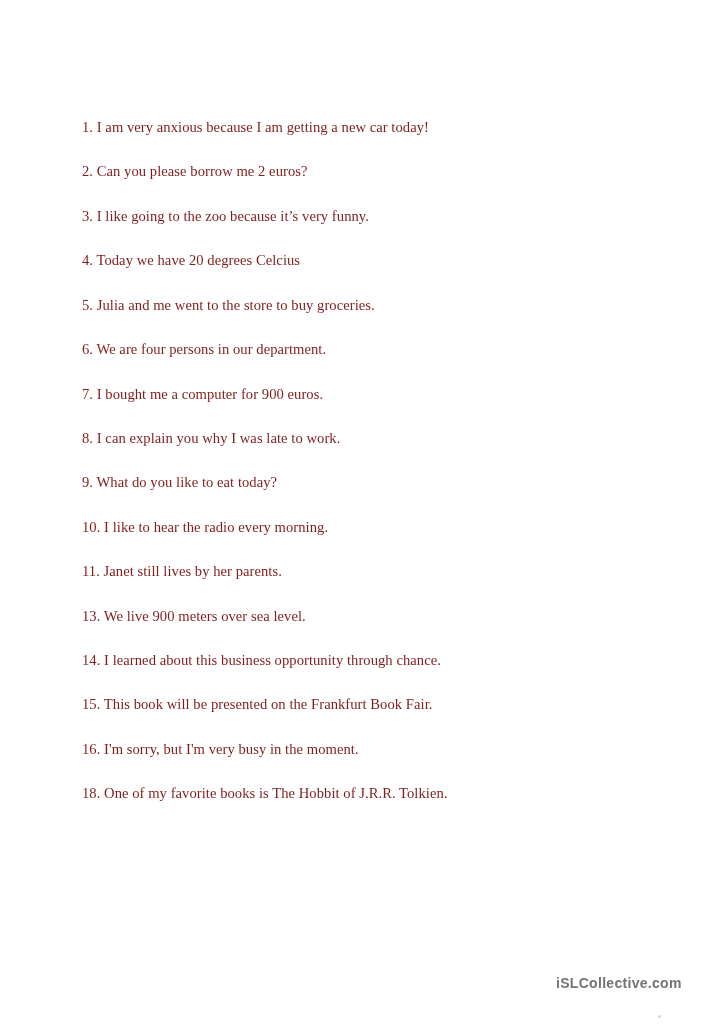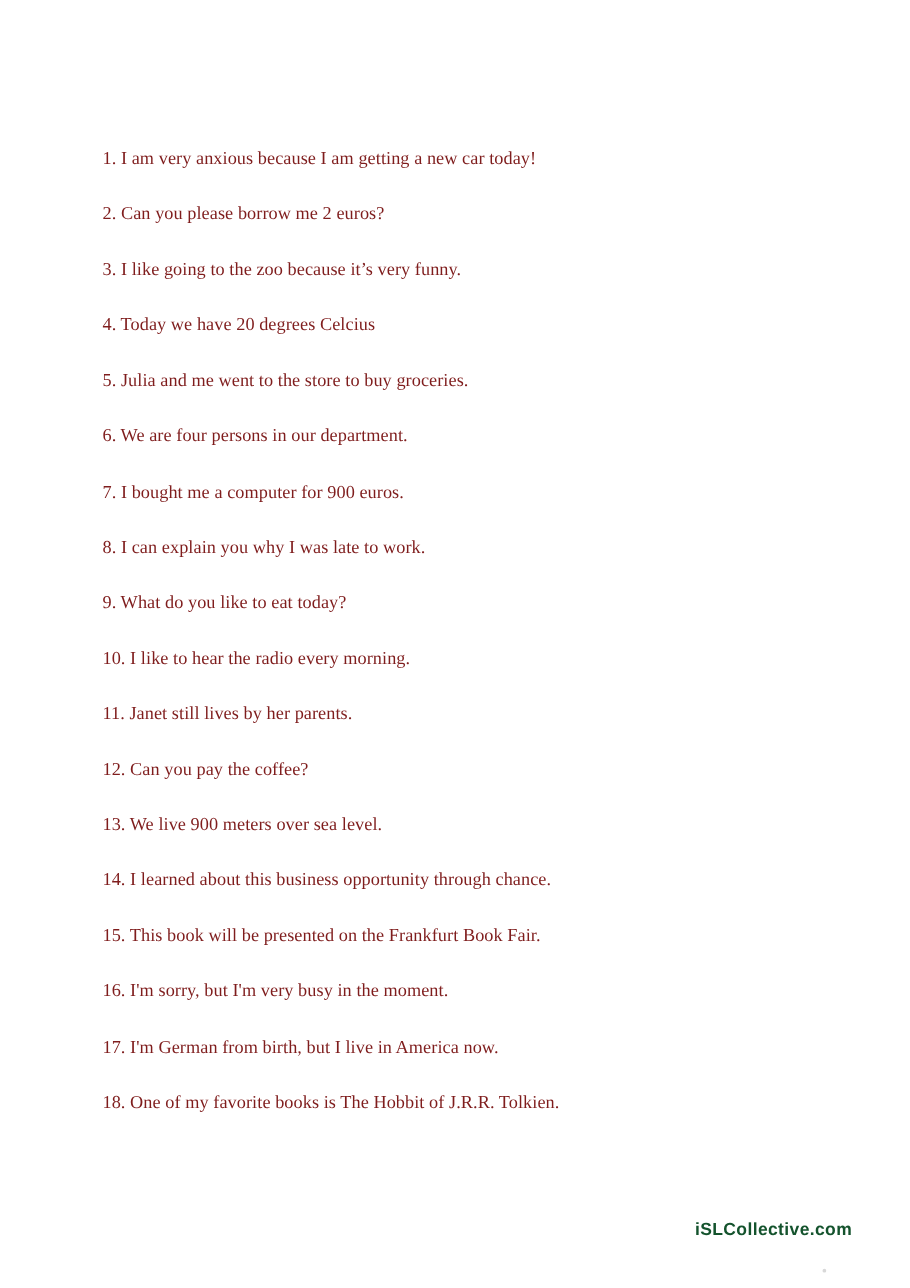--- a/index.html
+++ b/index.html
@@ -59,21 +59,21 @@
     margin-bottom: 4px;
   }
 
   .watermark {
     position: absolute;
     left: 556px;
     top: 975px;
     font-family: "Liberation Sans", "DejaVu Sans", sans-serif;
     font-size: 14px;
     font-weight: bold;
-    color: #14532d;
+    color: #737373;
     letter-spacing: 0.3px;
     white-space: nowrap;
   }
 
   .corner-mark {
     position: absolute;
     left: 658px;
     top: 1015px;
     width: 3px;
     height: 3px;
@@ -94,26 +94,24 @@
       <li class="sentence-item">2. Can you please borrow me 2 euros?</li>
       <li class="sentence-item">3. I like going to the zoo because it’s very funny.</li>
       <li class="sentence-item">4. Today we have 20 degrees Celcius</li>
       <li class="sentence-item">5. Julia and me went to the store to buy groceries.</li>
       <li class="sentence-item">6. We are four persons in our department.</li>
       <li class="sentence-item">7. I bought me a computer for 900 euros.</li>
       <li class="sentence-item">8. I can explain you why I was late to work.</li>
       <li class="sentence-item">9. What do you like to eat today?</li>
       <li class="sentence-item">10. I like to hear the radio every morning.</li>
       <li class="sentence-item">11. Janet still lives by her parents.</li>
-      <li class="sentence-item">12. Can you pay the coffee?</li>
       <li class="sentence-item">13. We live 900 meters over sea level.</li>
       <li class="sentence-item">14. I learned about this business opportunity through chance.</li>
       <li class="sentence-item">15. This book will be presented on the Frankfurt Book Fair.</li>
       <li class="sentence-item">16. I'm sorry, but I'm very busy in the moment.</li>
-      <li class="sentence-item">17. I'm German from birth, but I live in America now.</li>
       <li class="sentence-item">18. One of my favorite books is The Hobbit of J.R.R. Tolkien.</li>
     </ol>
 
   </div>
 
   <div class="watermark">iSLCollective.com</div>
 
   <div class="corner-mark"></div>
 
 </div>

